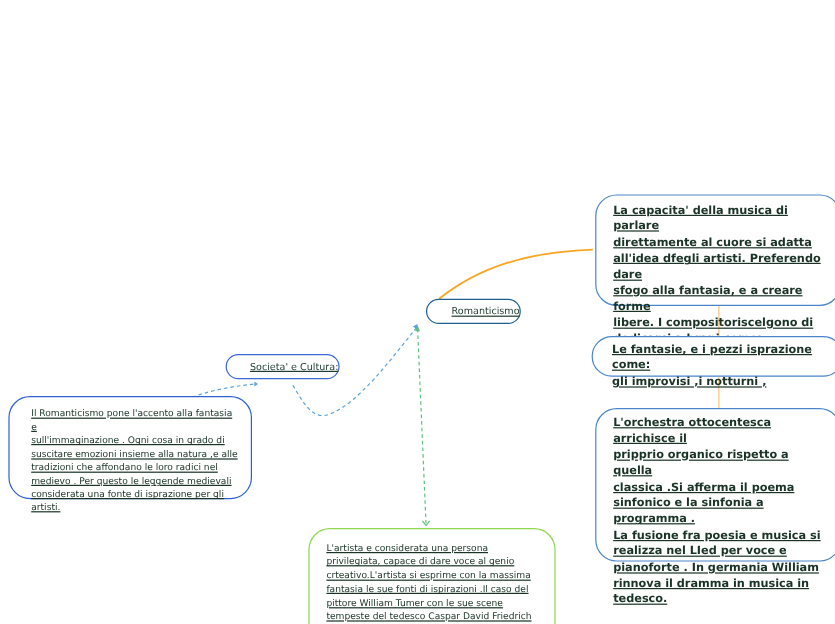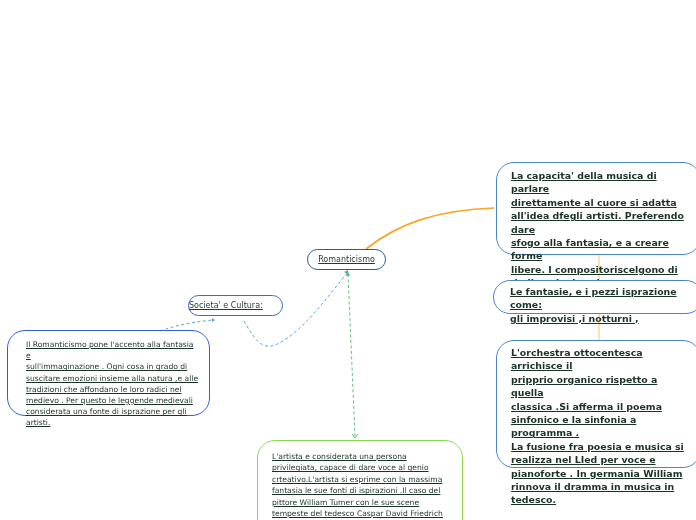--- a/index.html
+++ b/index.html
@@ -35,22 +35,23 @@
       white-space: pre-line;
       text-decoration: underline;
     }
     .pill {
       border: 1.5px solid #1f5f8f;
       border-radius: 12px;
       font-size: 8px;
       text-align: center;
       display: flex;
       align-items: center;
-      justify-content: center;
+      justify-content: flex-end;
       font-weight: normal;
+      margin-left: 48px;
     }
     .box-blue {
       border: 1.5px solid #4a85c9;
       border-radius: 18px;
       font-size: 9.4px;
       line-height: 13.4px;
       padding: 6px 10px 6px 14px;
       font-weight: bold;
       color: #1a3326;
     }
@@ -70,21 +71,21 @@
       padding: 10px 10px 6px 14px;
       color: #1a3326;
     }
     .pill-dark {
       border: 1.5px solid #3a68d8;
       border-radius: 12px;
       font-size: 8px;
       text-align: center;
       display: flex;
       align-items: center;
-      justify-content: flex-start;
+      justify-content: flex-end;
     }
   </style>
 </head>
 <body>
 
 <div id="canvas">
 
   <svg class="connectors" viewBox="0 0 696 520">
 
     <path d="M366 249 C 400 222, 440 210, 494 208" stroke="#f5a623" stroke-width="1.6" fill="none"></path>

